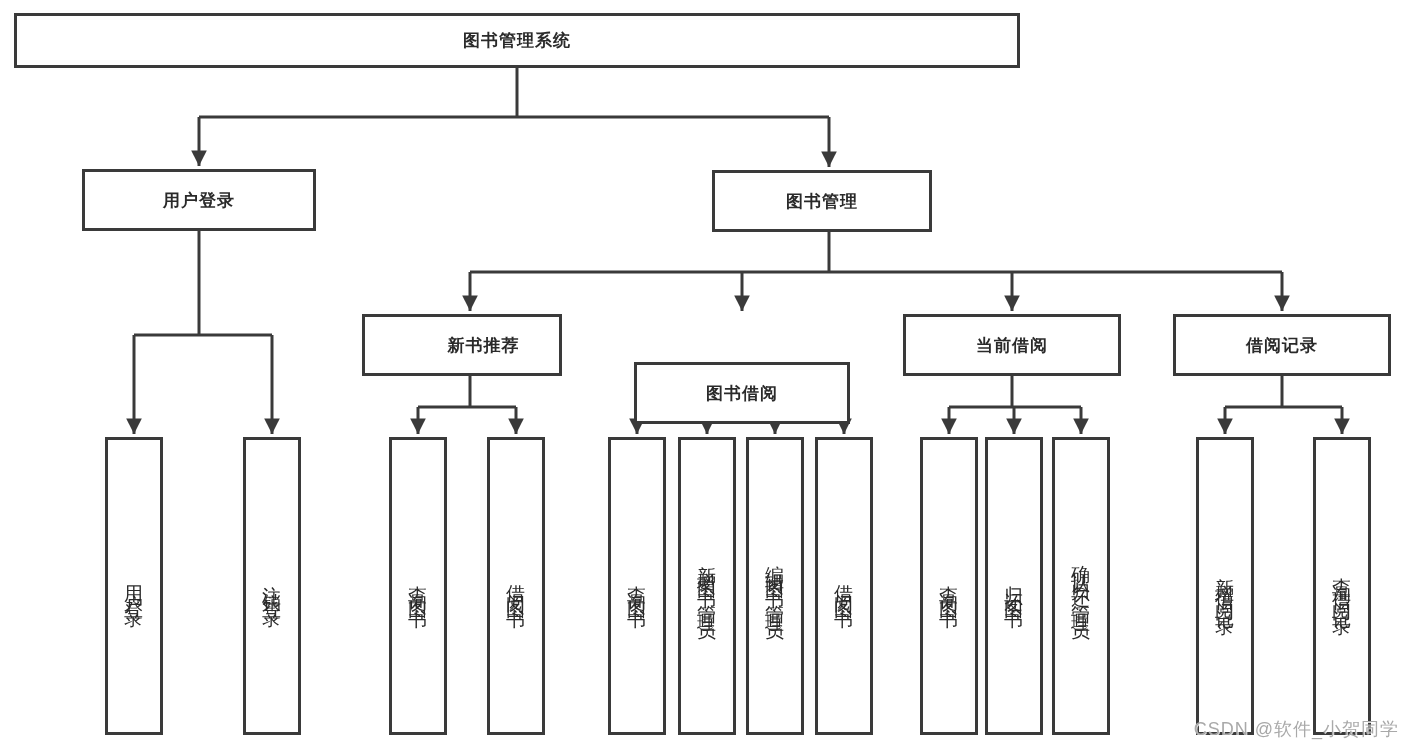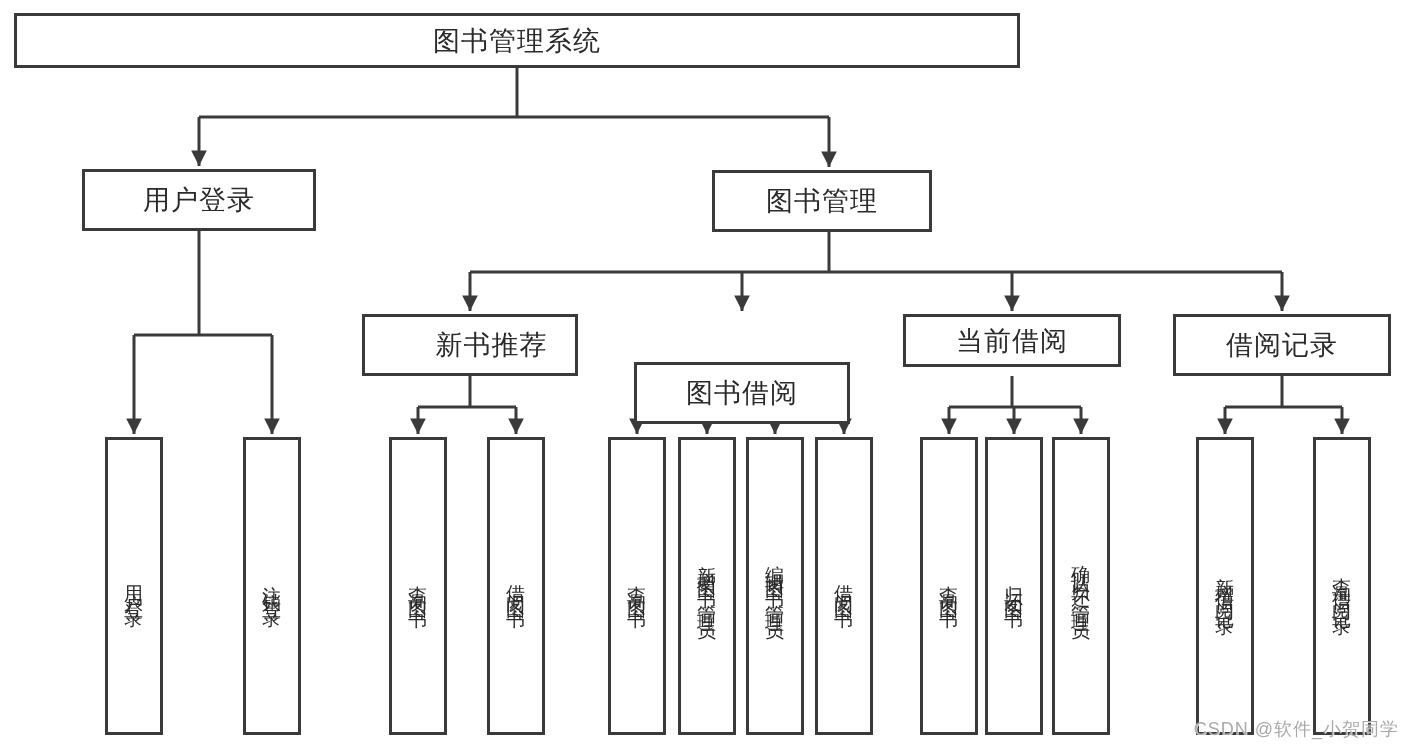--- a/index.html
+++ b/index.html
@@ -35,23 +35,24 @@
   .node {
     position: absolute;
     border: 3px solid var(--line);
     background: #fff;
     display: flex;
     align-items: center;
     justify-content: center;
     color: var(--text);
   }
   .node.horiz span {
-    font-size: 27px;
+    font-size: 17px;
     letter-spacing: 1px;
     white-space: nowrap;
+    font-weight: bold;
   }
   .node.vert span {
     writing-mode: vertical-rl;
     font-size: 19px;
     letter-spacing: 8px;
     line-height: 1;
   }
 
   .watermark {
     position: absolute;
@@ -114,27 +115,27 @@
   <div id="nodes">
       <div class="node horiz" style="left: 14px; top: 13px; width: 1006px; height: 55px;">
         <span>图书管理系统</span>
       </div>
       <div class="node horiz" style="left: 82px; top: 169px; width: 234px; height: 62px;">
         <span>用户登录</span>
       </div>
       <div class="node horiz" style="left: 712px; top: 170px; width: 220px; height: 62px;">
         <span>图书管理</span>
       </div>
-      <div class="node horiz" style="left: 362px; top: 314px; width: 216px; height: 62px; padding-left: 43px;">
+      <div class="node horiz" style="left: 362px; top: 314px; width: 200px; height: 62px; padding-left: 43px;">
         <span>新书推荐</span>
       </div>
       <div class="node horiz" style="left: 634px; top: 314px; width: 216px; height: 62px; margin-top: 48px;">
         <span>图书借阅</span>
       </div>
-      <div class="node horiz" style="left: 903px; top: 314px; width: 218px; height: 53px;">
+      <div class="node horiz" style="left: 903px; top: 314px; width: 218px; height: 62px;">
         <span>当前借阅</span>
       </div>
       <div class="node horiz" style="left: 1173px; top: 314px; width: 218px; height: 62px;">
         <span>借阅记录</span>
       </div>
       <div class="node vert" style="left: 105px; top: 437px; width: 58px; height: 298px;">
         <span>用户登录</span>
       </div>
       <div class="node vert" style="left: 243px; top: 437px; width: 58px; height: 298px;">
         <span>注销登录</span>

